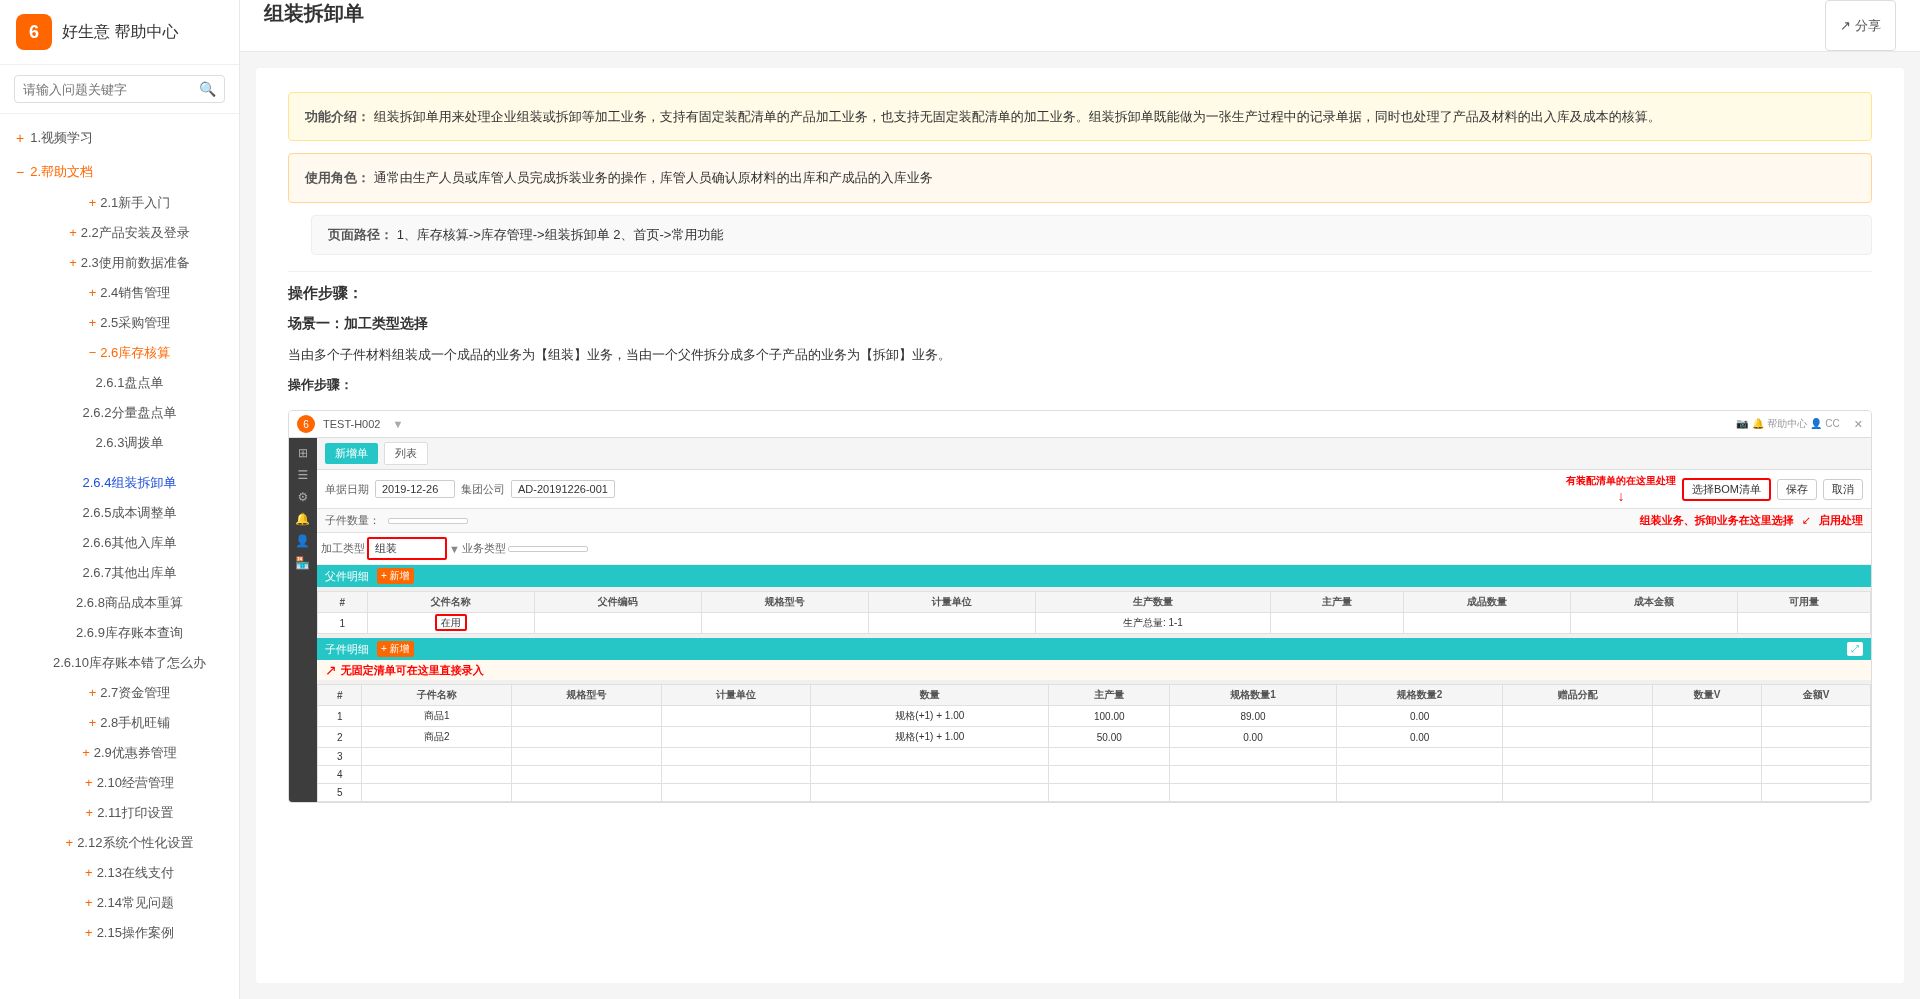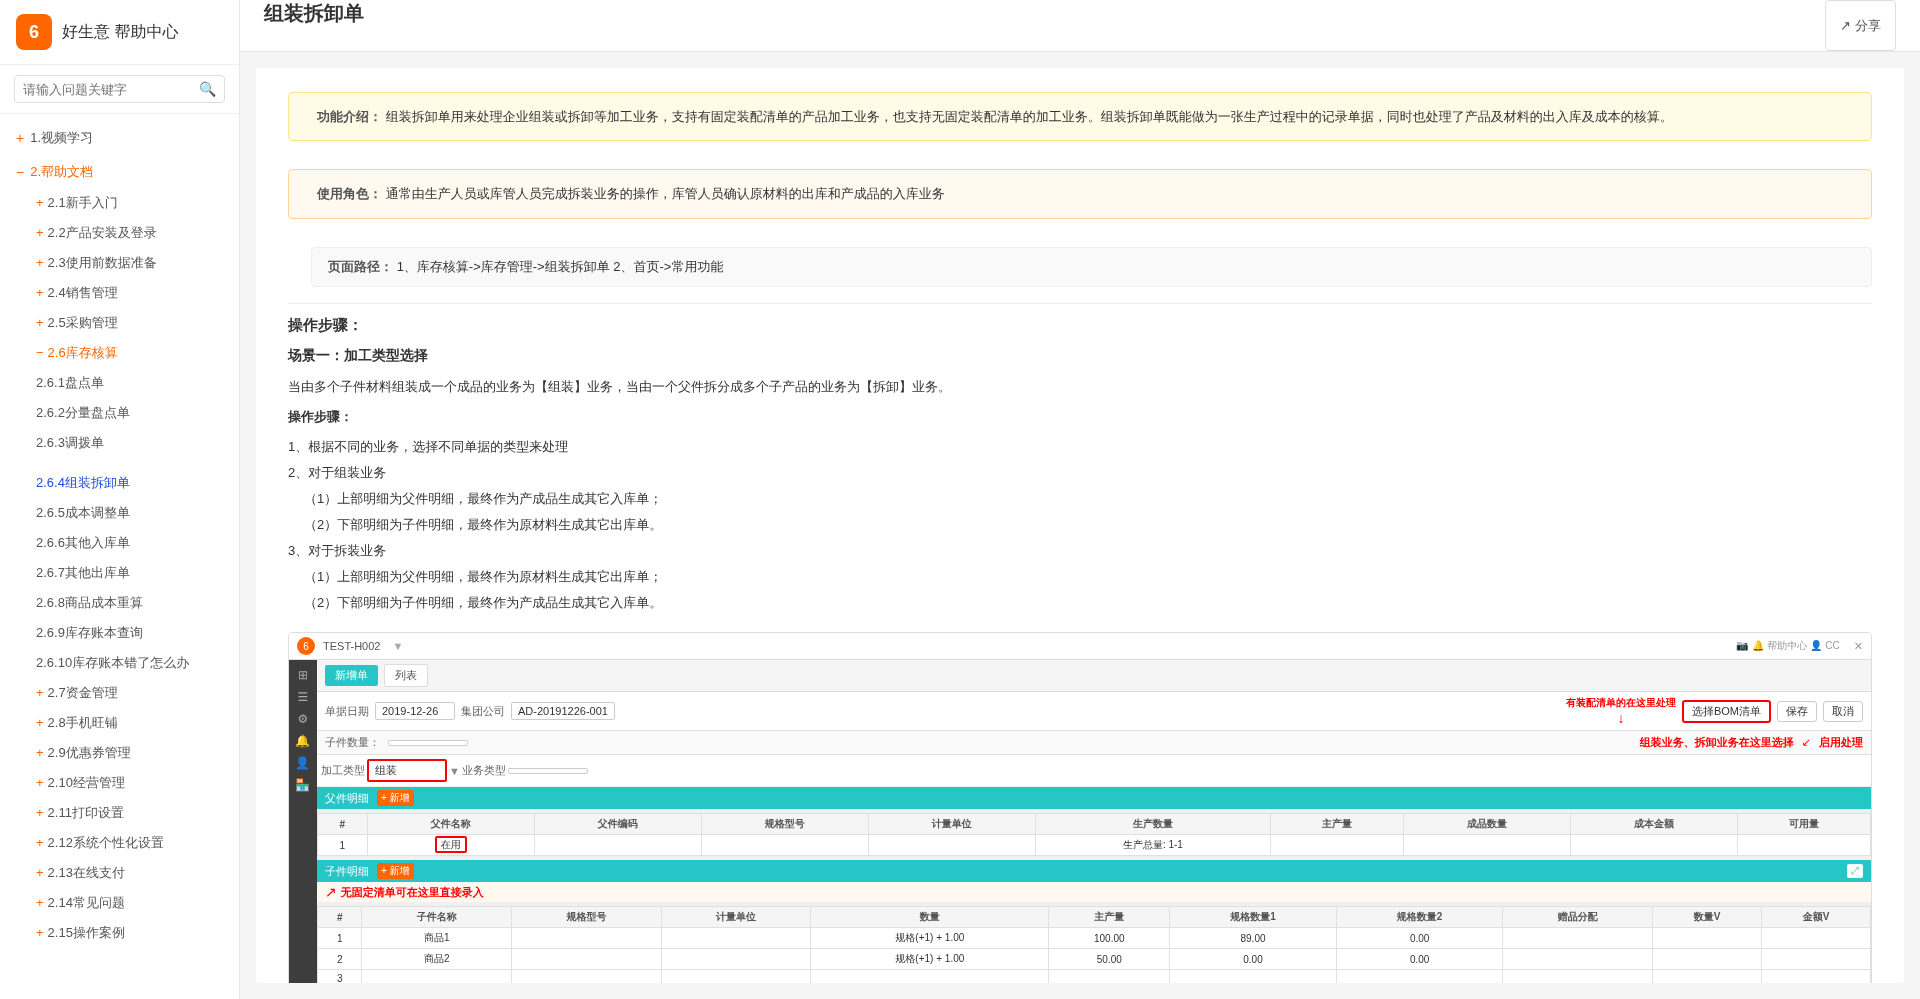--- a/index.html
+++ b/index.html
@@ -101,20 +101,21 @@
       color: #f60;
       margin-right: 6px;
       font-size: 14px;
     }
 
     .nav-sub-item {
       padding: 6px 16px 6px 36px;
       font-size: 13px;
       color: #555;
       cursor: pointer;
+      text-align: center;
     }
 
     .nav-sub-item.active {
       color: #1d4ed8;
       margin-top: 10px;
     }
 
     .nav-sub-item.sub-level {
     }
 
@@ -161,22 +162,22 @@
       padding: 24px 32px;
       background: #fff;
       margin: 16px;
       border-radius: 4px;
     }
 
     .info-block {
       background: #fffbe6;
       border: 1px solid #ffe58f;
       border-radius: 4px;
-      padding: 12px 28px;
-      margin-bottom: 28px;
+      padding: 12px 16px;
+      margin-bottom: 12px;
       font-size: 13px;
       line-height: 1.8;
       color: #333;
     }
 
     .section-label {
       font-size: 13px;
       font-weight: bold;
       color: #555;
     }
@@ -515,33 +516,20 @@
     <div class="ops-title">操作步骤：</div>
 
     <div class="scene-title">场景一：加工类型选择</div>
 
     <div class="scene-desc">
       <span>当由多个子件材料组装成一个成品的业务为【组装】业务，当由一个父件拆分成多个子产品的业务为【拆卸】业务。</span>
     </div>
 
     <div style="font-size:13px;font-weight:bold;color:#333;margin-bottom:8px;">操作步骤：</div>
 
-    <ul class="steps-list">
-      <li>1、根据不同的业务，选择不同单据的类型来处理</li>
-      <li>2、对于组装业务</li>
-      <ul class="sub-steps-list">
-        <li>（1）上部明细为父件明细，最终作为产成品生成其它入库单；</li>
-        <li>（2）下部明细为子件明细，最终作为原材料生成其它出库单。</li>
-      </ul>
-      <li>3、对于拆装业务</li>
-      <ul class="sub-steps-list">
-        <li>（1）上部明细为父件明细，最终作为原材料生成其它出库单；</li>
-        <li>（2）下部明细为子件明细，最终作为产成品生成其它入库单。</li>
-      </ul>
-    </ul>
 
     <div class="screenshot-container">
       <div class="mock-app">
 
         <div class="mock-titlebar">
           <span style="background:#f60;color:white;border-radius:50%;width:18px;height:18px;display:inline-flex;align-items:center;justify-content:center;font-size:10px;">6</span>
           <span style="color:#555;">TEST-H002</span>
           <span style="margin-left:4px;color:#aaa;">▼</span>
           <span style="flex:1;"></span>
           <span style="color:#999;font-size:10px;margin-right:6px;">📷 🔔 帮助中心 👤 CC</span>

